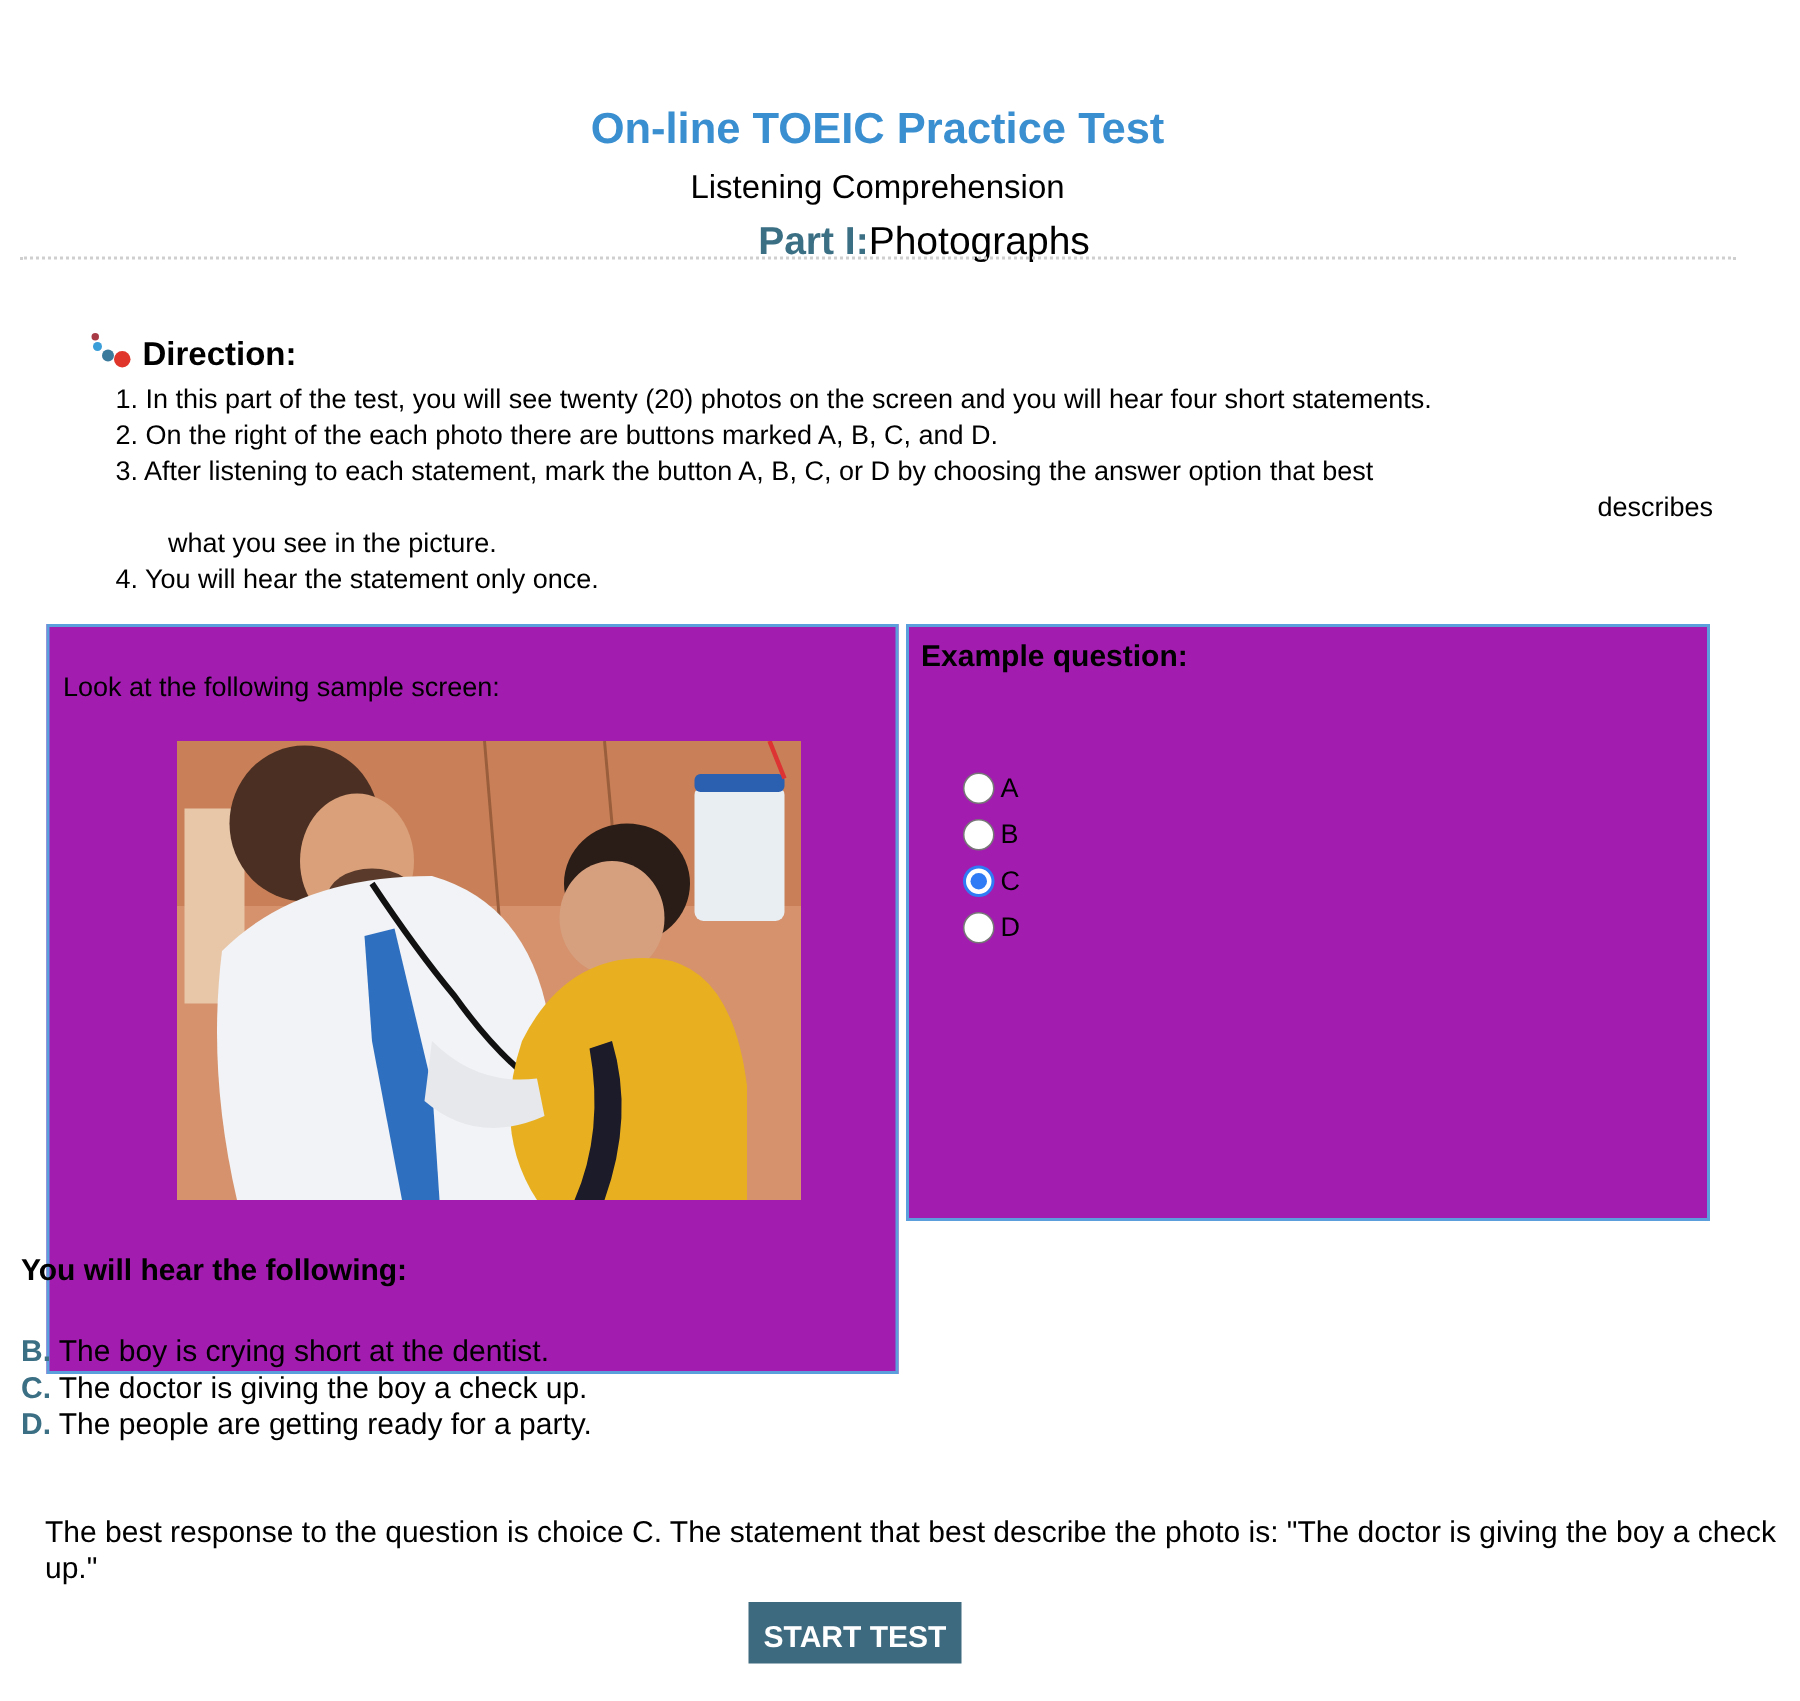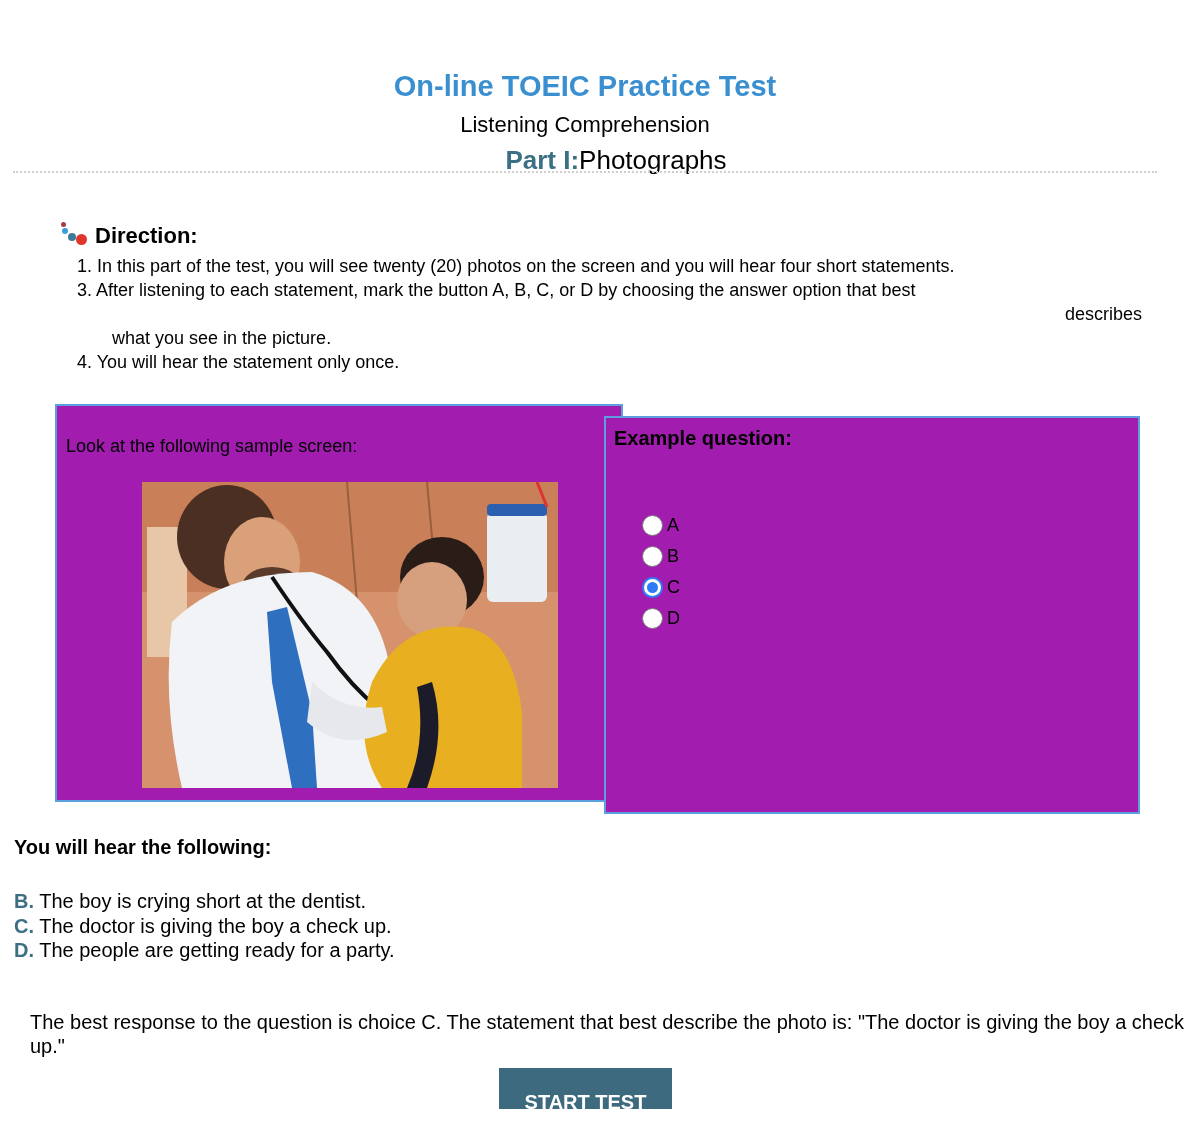--- a/index.html
+++ b/index.html
@@ -35,21 +35,21 @@
   .directions {
     position: absolute; left: 42px; top: 254px; width: 1100px;
     font-size: 18px; line-height: 24px;
   }
   .directions .item { padding-left: 35px; }
   .directions .wrap { padding-left: 0; text-align: right; }
   .directions .cont { padding-left: 70px; }
   .box {
     position: absolute; border: 2px solid #5ba0dd; background: #a21caf;
   }
-  .box-left { left: 31px; top: 404px; width: 568px; height: 398px; margin-left: 24px; }
+  .box-left { left: 31px; top: 416px; width: 568px; height: 500px; }
   .box-right { left: 604px; top: 416px; width: 536px; height: 398px; }
   .sample-label { position: absolute; left: 9px; top: 30px; font-size: 18px; }
   .photo {
     position: absolute; left: 85px; top: 76px; width: 416px; height: 306px;
     background: linear-gradient(135deg, #c9835a 0%, #e0a27c 35%, #d89770 60%, #b77552 100%);
     overflow: hidden;
   }
   .example-label { position: absolute; left: 8px; top: 9px; font-size: 20px; font-weight: bold; }
   .options { position: absolute; left: 36px; top: 92px; }
   .opt { display: flex; align-items: center; height: 31px; font-size: 18px; }
@@ -62,23 +62,23 @@
     content: ""; position: absolute; left: 3px; top: 3px; width: 11px; height: 11px;
     border-radius: 50%; background: #2f7bf5;
   }
   .hear-head { position: absolute; left: 14px; top: 836px; font-size: 20px; font-weight: bold; }
   .statements { position: absolute; left: 14px; top: 889px; font-size: 20px; line-height: 24.5px; }
   .statements .letter { font-weight: bold; color: #3b6f84; }
   .answer {
     position: absolute; left: 30px; top: 1010px; width: 1160px; font-size: 20px; line-height: 24px;
   }
   .start-btn {
-    position: absolute; left: 499px; top: 1068px; width: 173px; height: 41px;
+    position: absolute; left: 499px; top: 1068px; width: 142px; height: 41px;
     background: #3d6a7e; color: #fff; font-size: 20px; font-weight: bold; border: none;
-    text-align: center; line-height: 41px; cursor: pointer; padding: 14px;
+    text-align: center; line-height: 41px; cursor: pointer; padding: 4px;
     font-family: "Liberation Sans", sans-serif;
   }
 </style>
 </head>
 <body>
 
 <div class="title">On-line TOEIC Practice Test</div>
 <div class="subtitle">Listening Comprehension</div>
 <div class="part"><span class="lbl">Part I:</span><span>Photographs</span></div>
 <div class="divider"></div>
@@ -88,20 +88,21 @@
     <span style="left:3px;top:0px;width:5px;height:5px;background:#a83a45;"></span>
     <span style="left:4px;top:6px;width:6px;height:6px;background:#3a9ed8;"></span>
     <span style="left:10px;top:11px;width:8px;height:8px;background:#3b7a9a;"></span>
     <span style="left:18px;top:12px;width:11px;height:11px;background:#e0352b;"></span>
   </span>
   <span>Direction:</span>
 </div>
 
 <div class="directions">
   <div class="item">1. In this part of the test, you will see twenty (20) photos on the screen and you will hear four short statements.</div>
+  <div class="item">2. On the right of the each photo there are buttons marked A, B, C, and D.</div>
   <div class="item">3. After listening to each statement, mark the button A, B, C, or D by choosing the answer option that best</div>
   <div class="wrap">describes</div>
   <div class="cont">what you see in the picture.</div>
   <div class="item">4. You will hear the statement only once.</div>
 </div>
 
 <div class="box box-left">
   <div class="sample-label">Look at the following sample screen:</div>
   <div class="photo">
     <svg width="416" height="306" viewBox="0 0 416 306">

